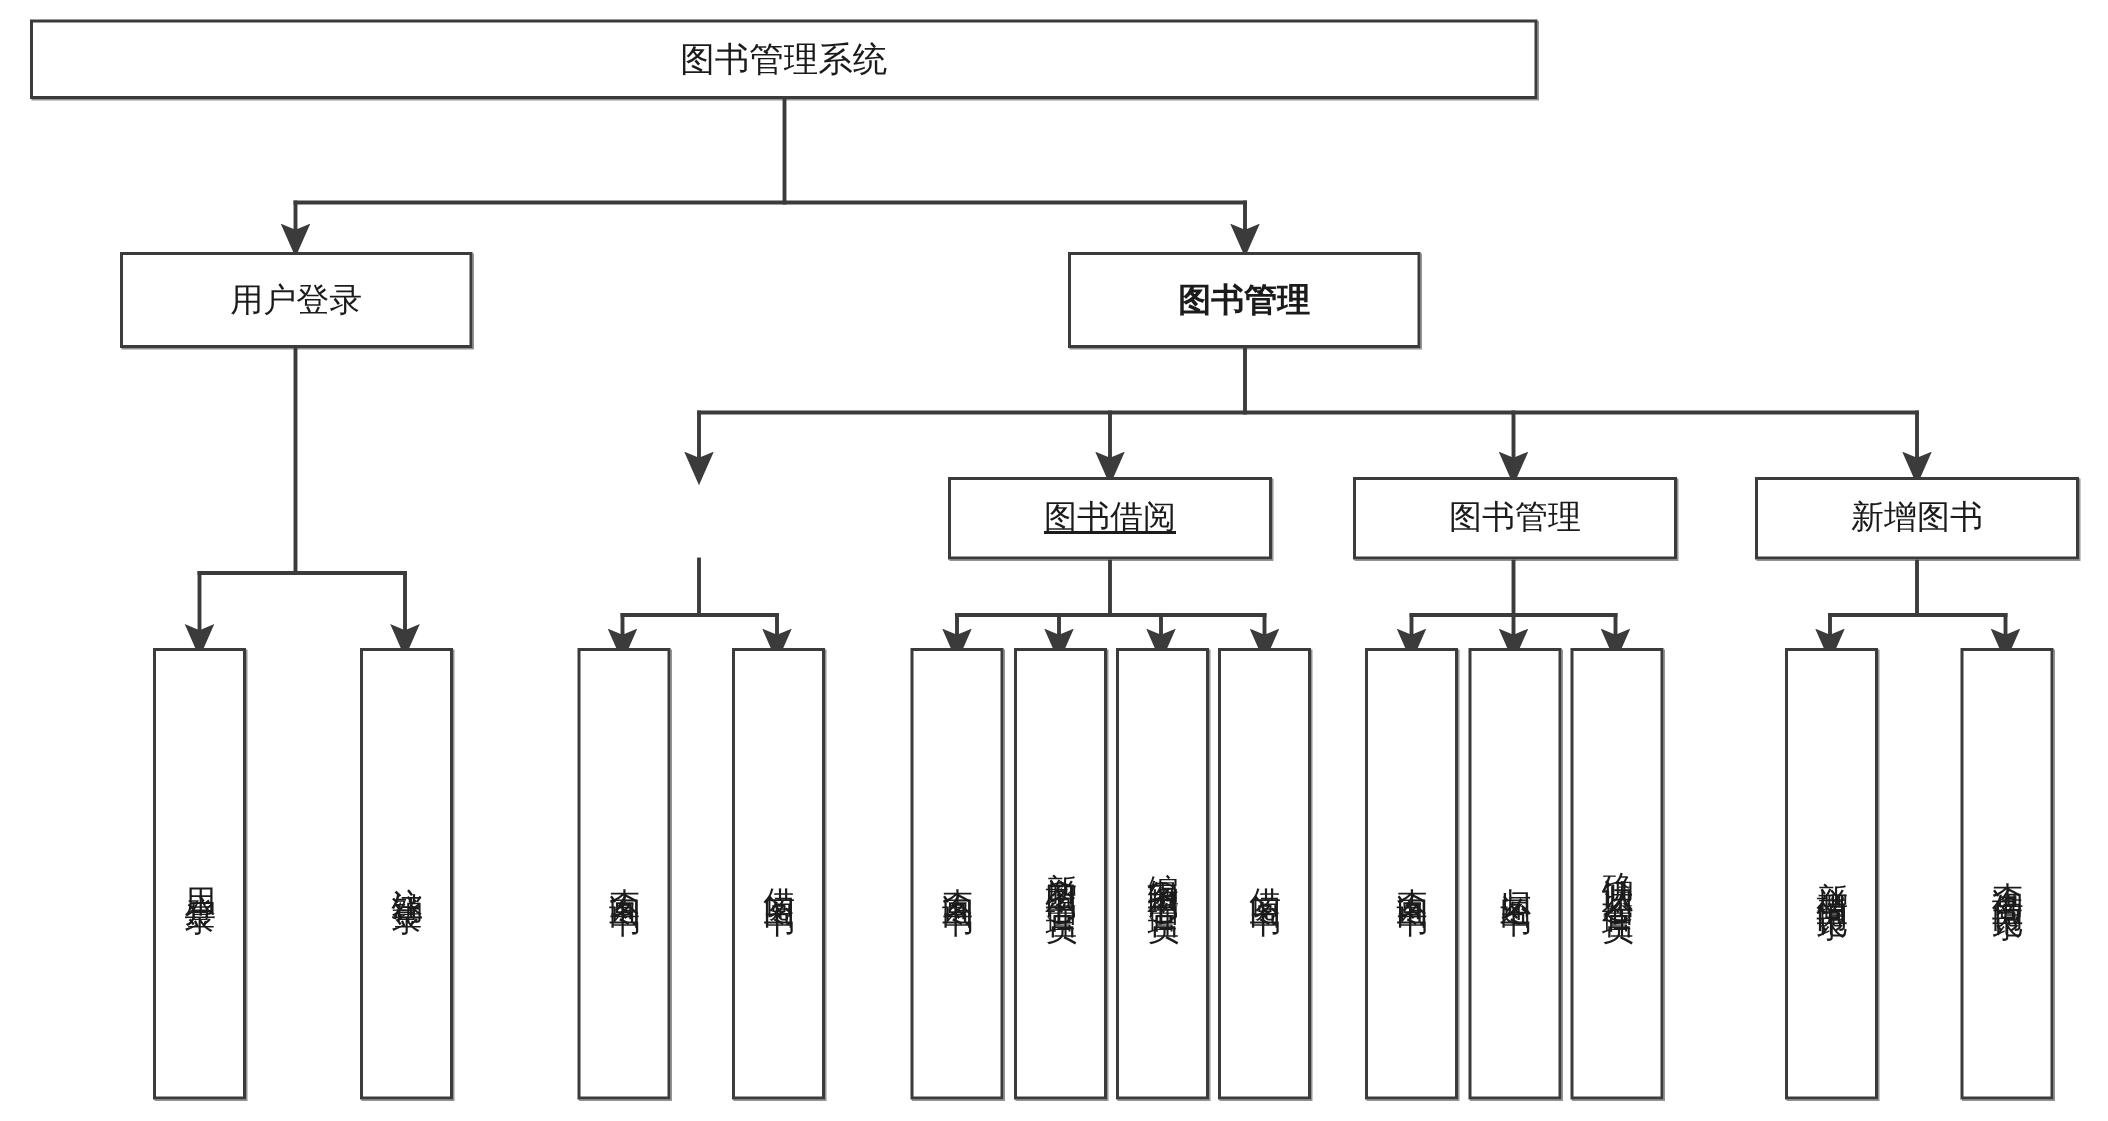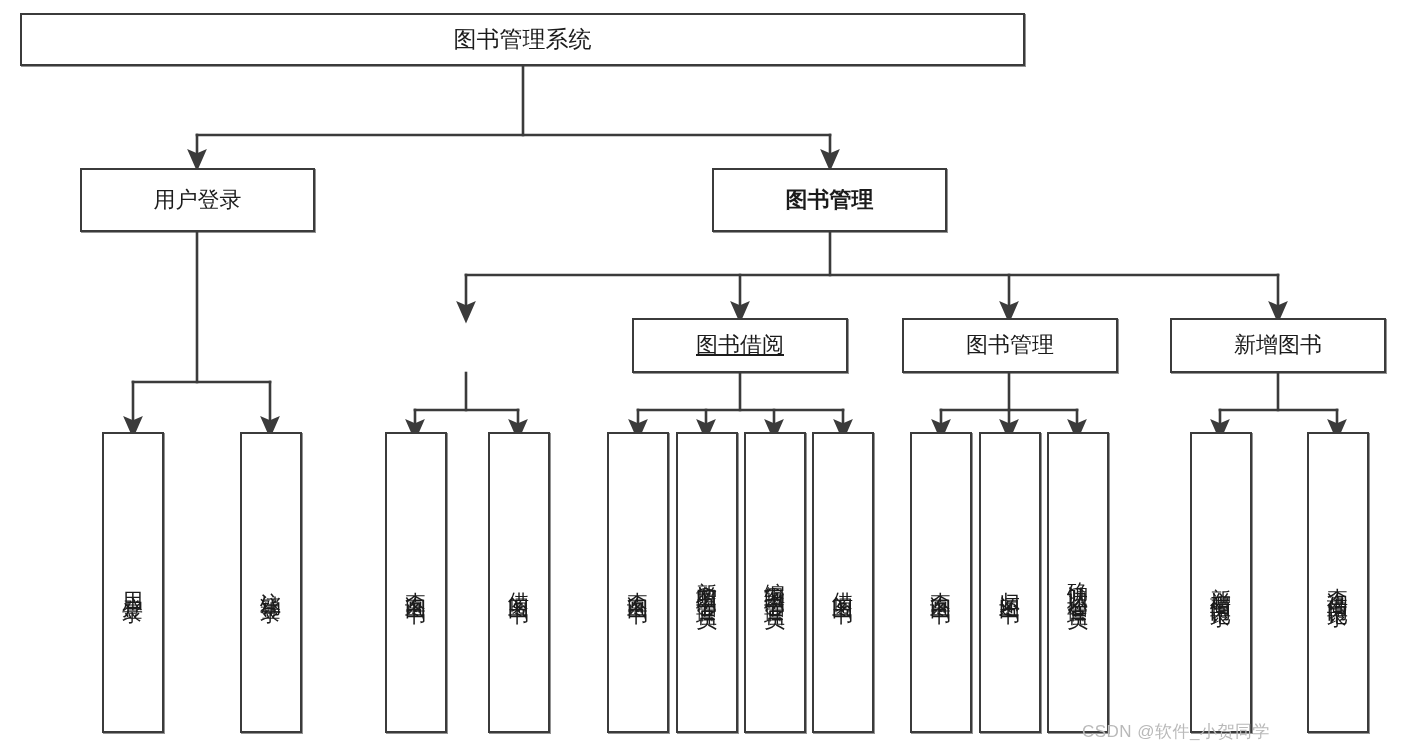--- a/index.html
+++ b/index.html
@@ -187,14 +187,13 @@
     <span class="node-label">确认归还（管理员）</span>
   </div>
 
   <div class="node-box vert" style="left:1190px; top:432px; width:62px; height:301px;">
     <span class="node-label">新增借阅记录</span>
   </div>
   <div class="node-box vert" style="left:1307px; top:432px; width:62px; height:301px;">
     <span class="node-label">查询借阅记录</span>
   </div>
 
-  <div id="watermark">CSDN @软件_小贺同学</div>
 </div>
 
 </body></html>

